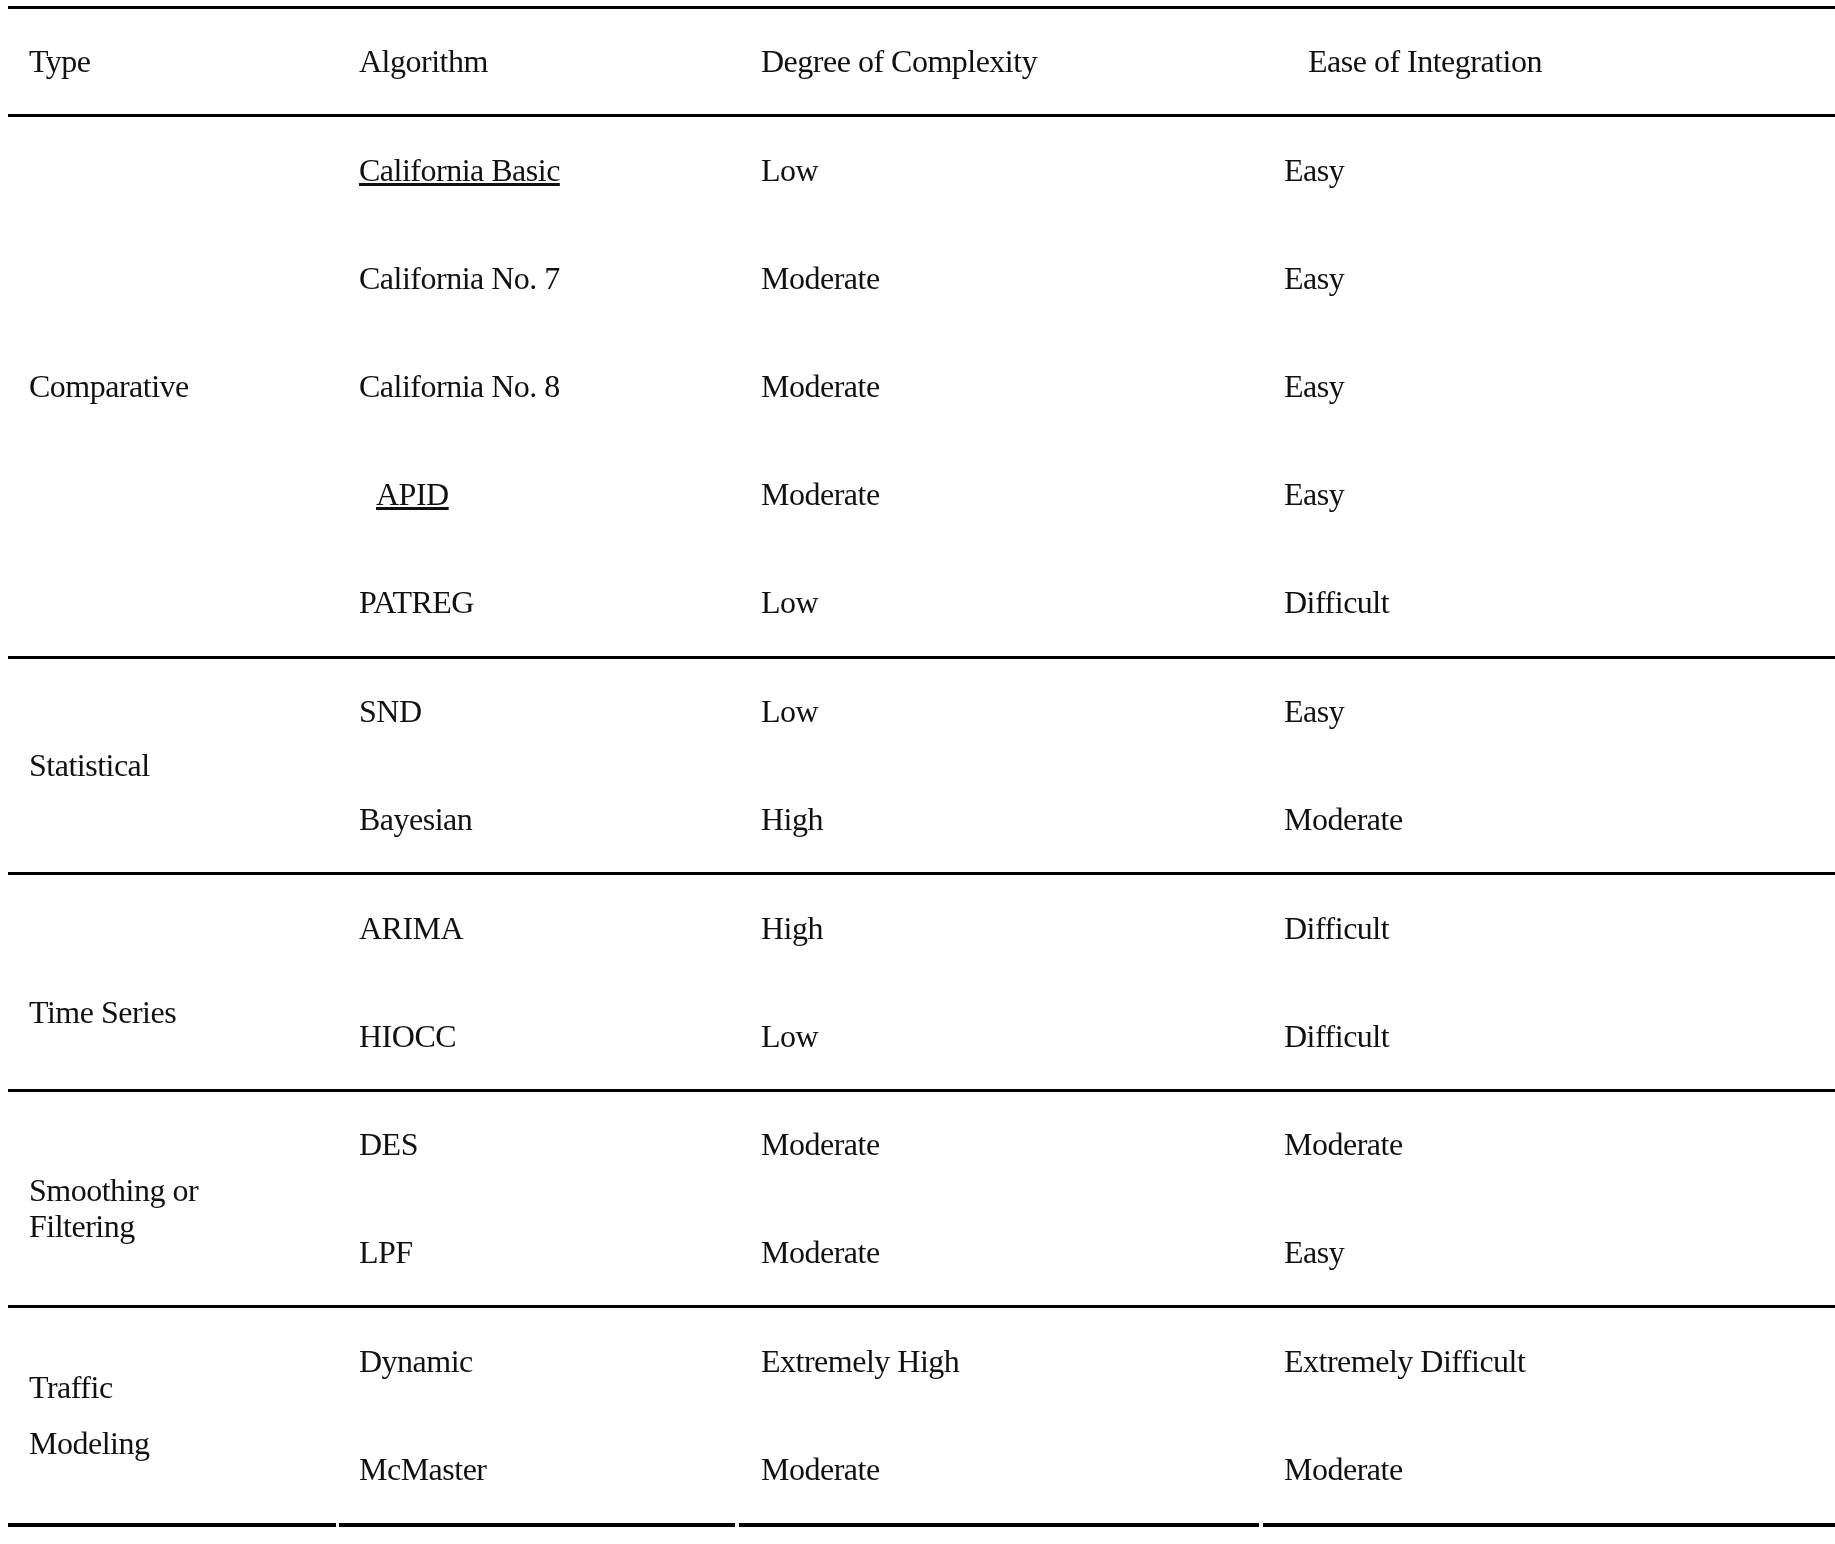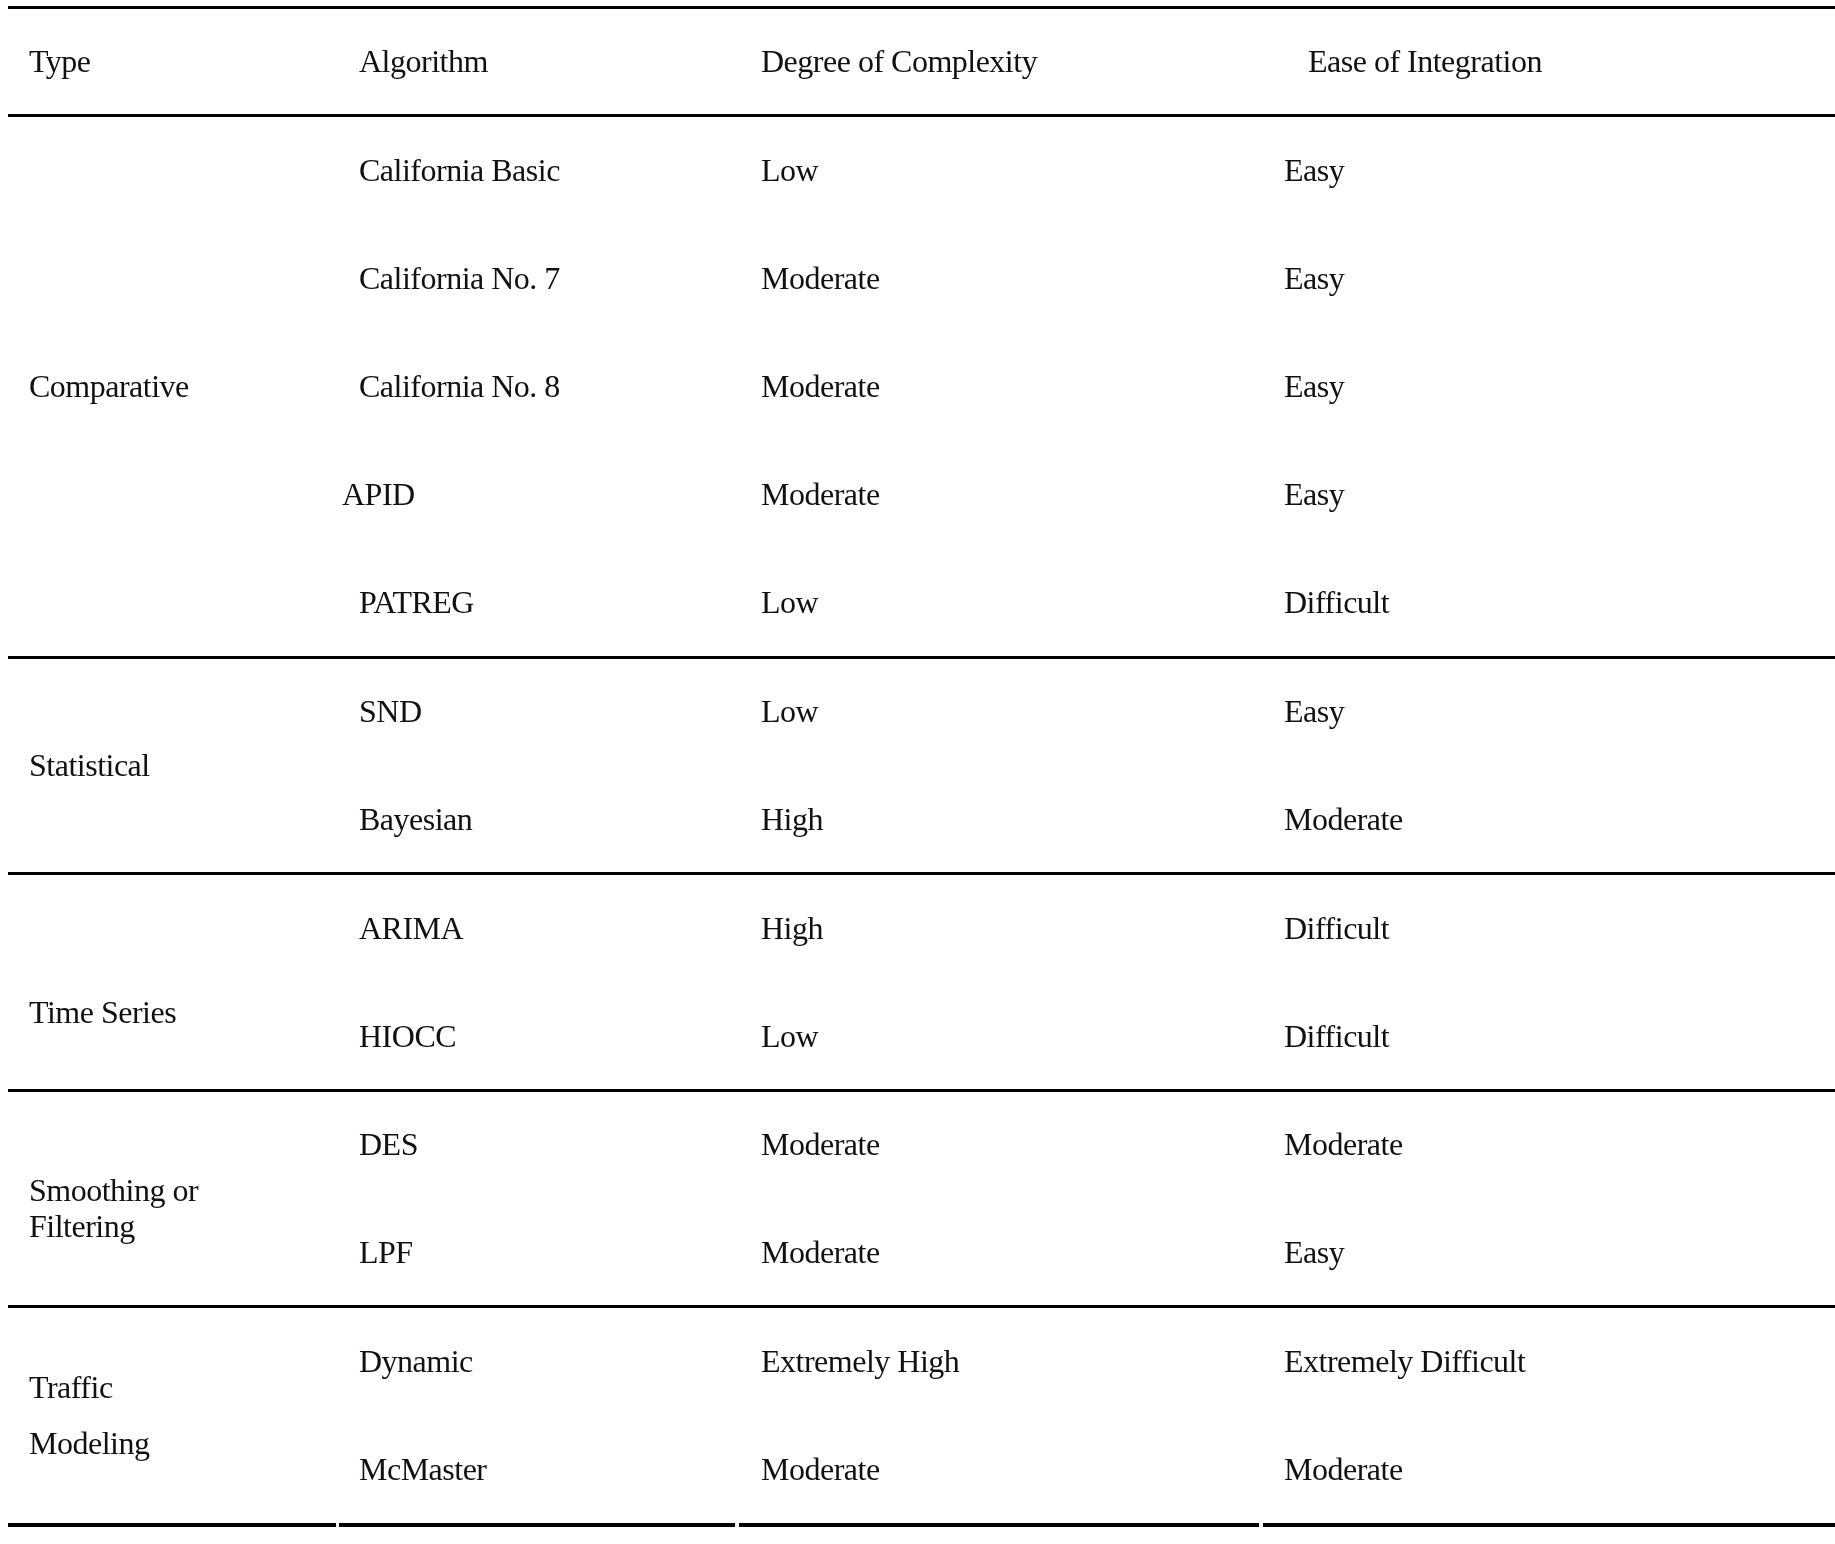--- a/index.html
+++ b/index.html
@@ -25,33 +25,33 @@
   <div class="bottom-seg" style="left:739px; width:520px;"></div>
   <div class="bottom-seg" style="left:1263px; right:0;"></div>
 
   <div class="cell" style="left:29px; top:35px;">Type</div>
   <div class="cell" style="left:359px; top:35px;">Algorithm</div>
   <div class="cell" style="left:761px; top:35px;">Degree of Complexity</div>
   <div class="cell" style="left:1284px; top:35px;margin-left:24px;">Ease of Integration</div>
 
   <div class="cell" style="left:29px; top:360px;">Comparative</div>
 
-  <div class="cell" style="left:359px; top:144px;">California Basic</div>
+  <div class="cell" style="left:359px; top:144px;text-decoration:underline;">California Basic</div>
   <div class="cell" style="left:761px; top:144px;">Low</div>
   <div class="cell" style="left:1284px; top:144px;">Easy</div>
 
   <div class="cell" style="left:359px; top:252px;">California No. 7</div>
   <div class="cell" style="left:761px; top:252px;">Moderate</div>
   <div class="cell" style="left:1284px; top:252px;">Easy</div>
 
   <div class="cell" style="left:359px; top:360px;">California No. 8</div>
   <div class="cell" style="left:761px; top:360px;">Moderate</div>
   <div class="cell" style="left:1284px; top:360px;">Easy</div>
 
-  <div class="cell" style="left:342px; top:468px;">APID</div>
+  <div class="cell" style="left:376px; top:468px;text-decoration:underline;">APID</div>
   <div class="cell" style="left:761px; top:468px;">Moderate</div>
   <div class="cell" style="left:1284px; top:468px;">Easy</div>
 
   <div class="cell" style="left:359px; top:576px;">PATREG</div>
   <div class="cell" style="left:761px; top:576px;">Low</div>
   <div class="cell" style="left:1284px; top:576px;">Difficult</div>
 
   <div class="cell" style="left:29px; top:739px;">Statistical</div>
 
   <div class="cell" style="left:359px; top:685px;">SND</div>

